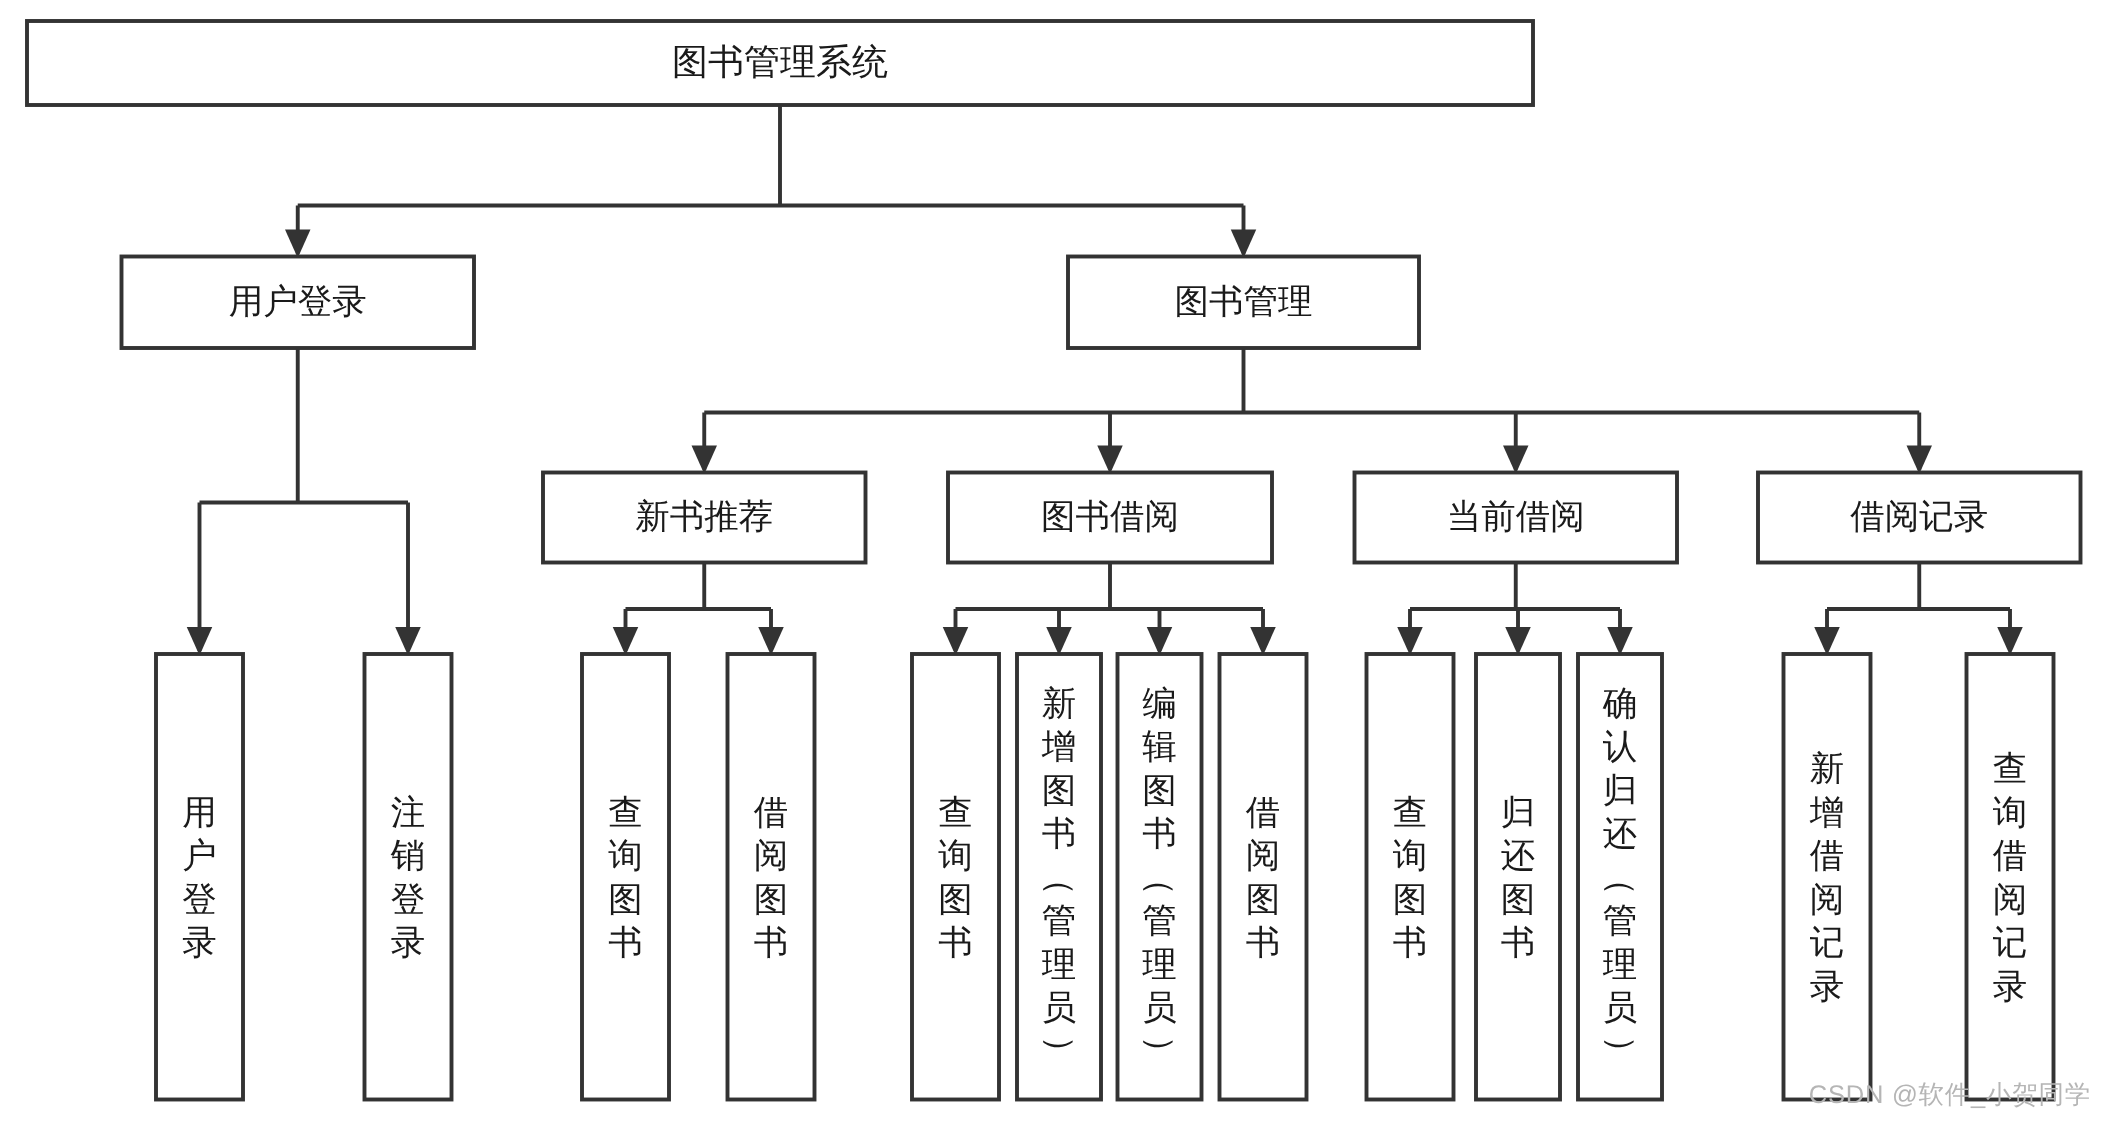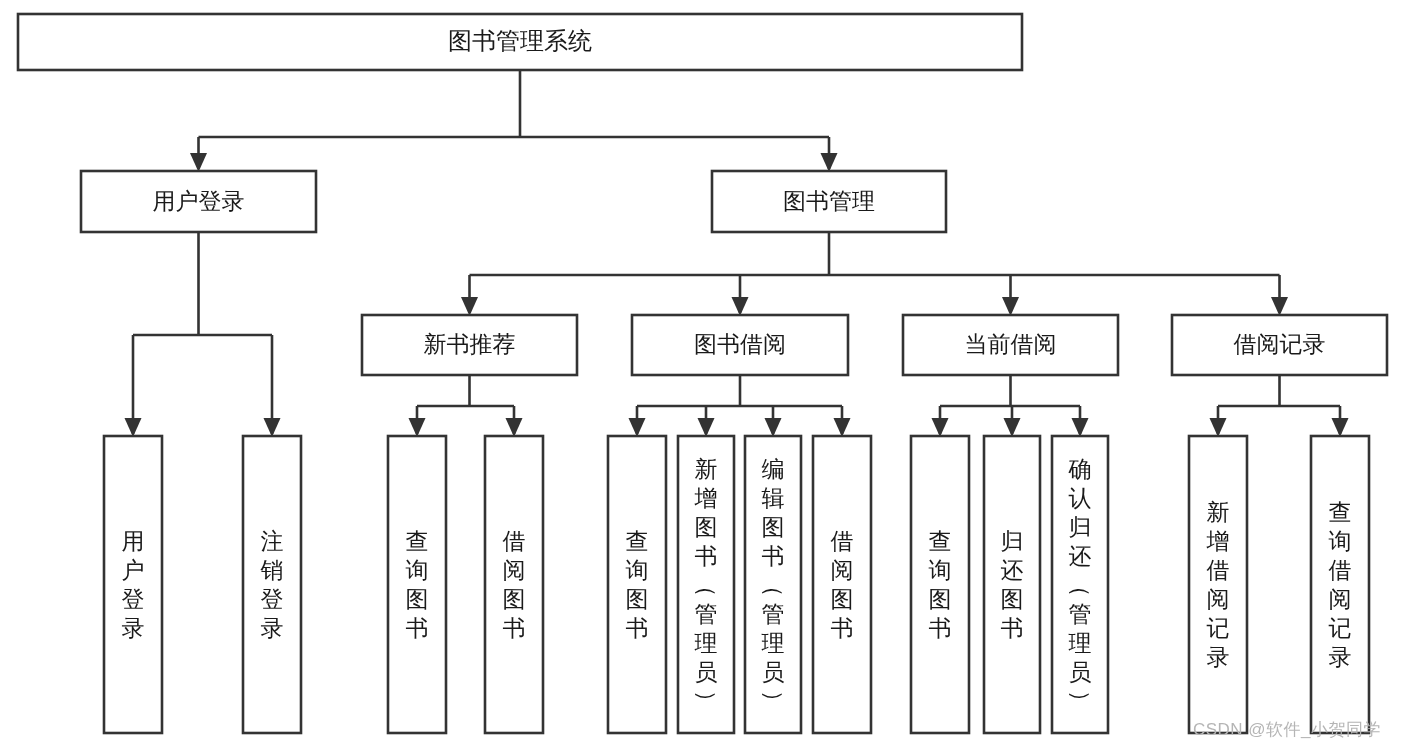--- a/index.html
+++ b/index.html
@@ -45,21 +45,21 @@
     stroke-width: 2.6;
     fill: none;
     stroke-linecap: butt;
   }
   .arrow-head {
     fill: #333333;
     stroke: none;
   }
   .watermark {
     position: absolute;
-    right: 24px;
+    right: 11px;
     bottom: 6px;
     font-family: "Liberation Sans", "DejaVu Sans", sans-serif;
     font-size: 17px;
     color: #b5b5b5;
     letter-spacing: 0.5px;
     white-space: nowrap;
     pointer-events: none;
   }
 </style>
 </head>

